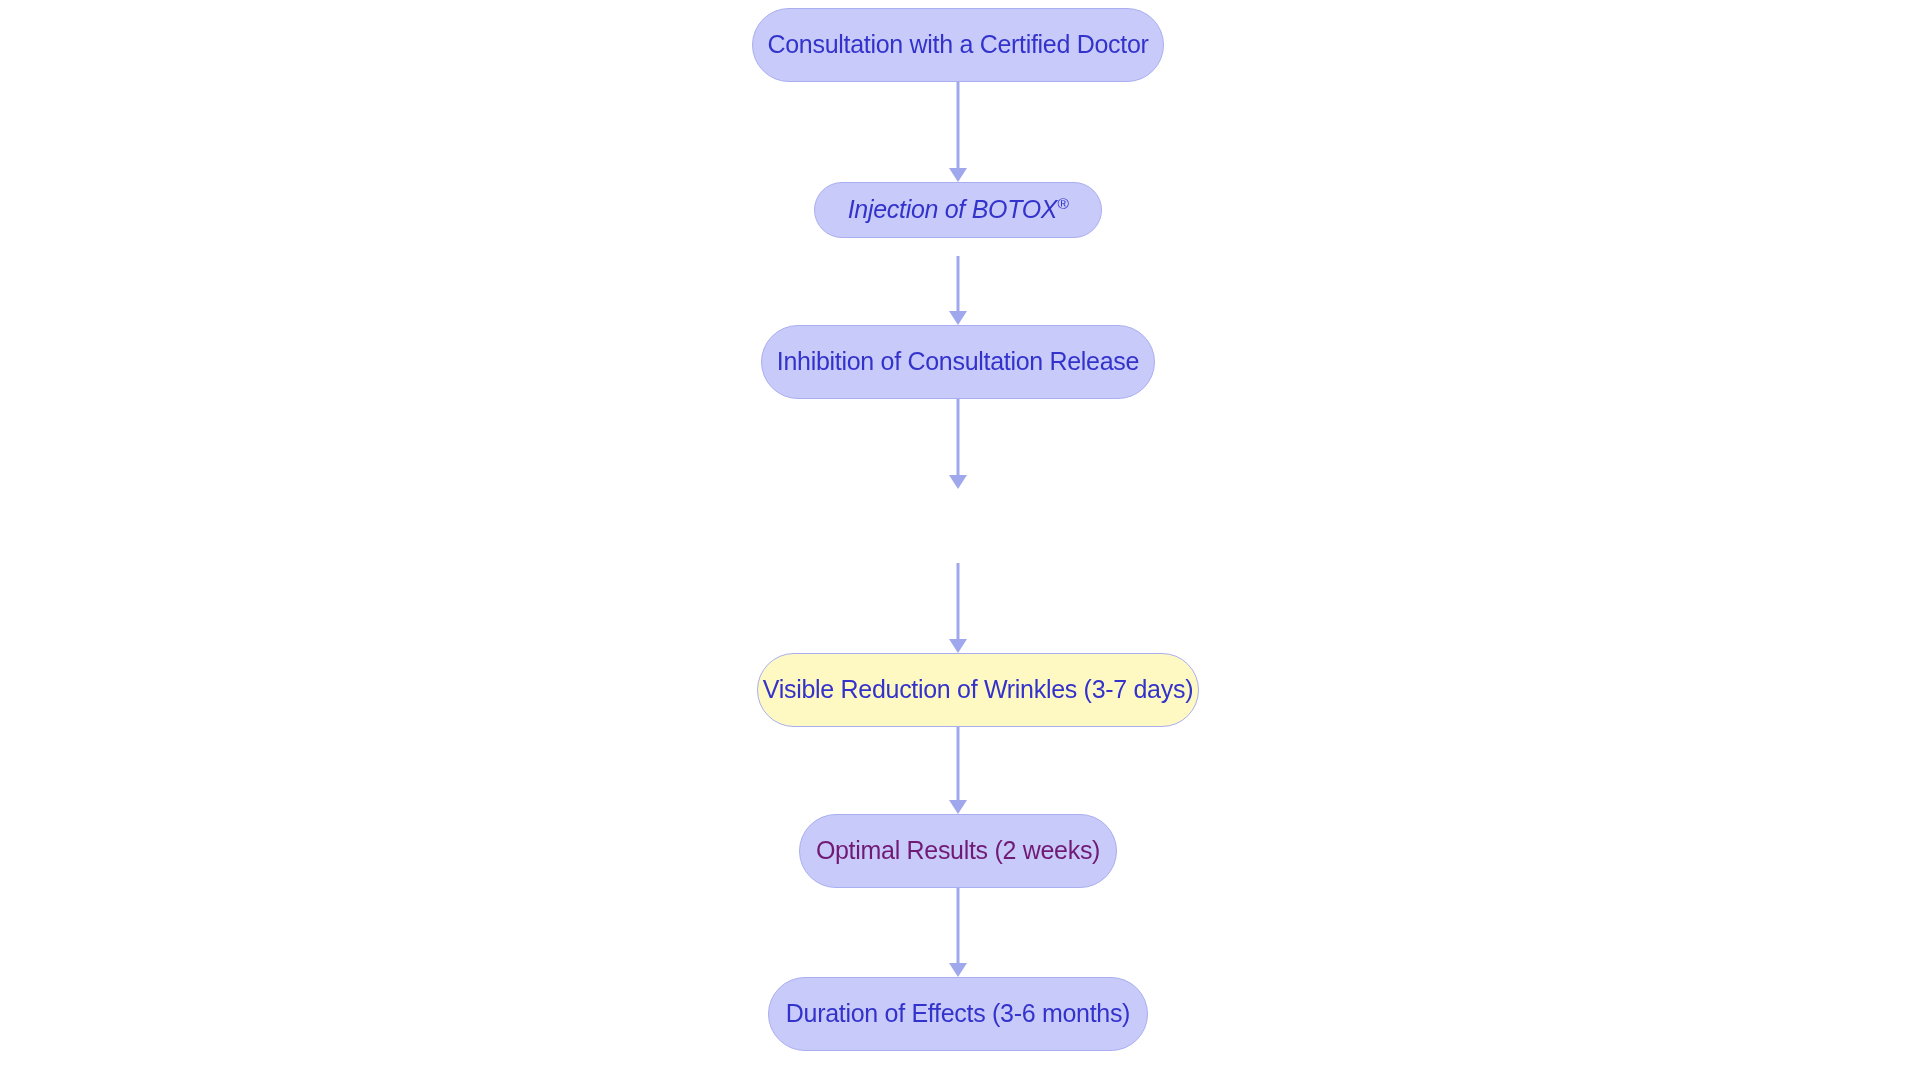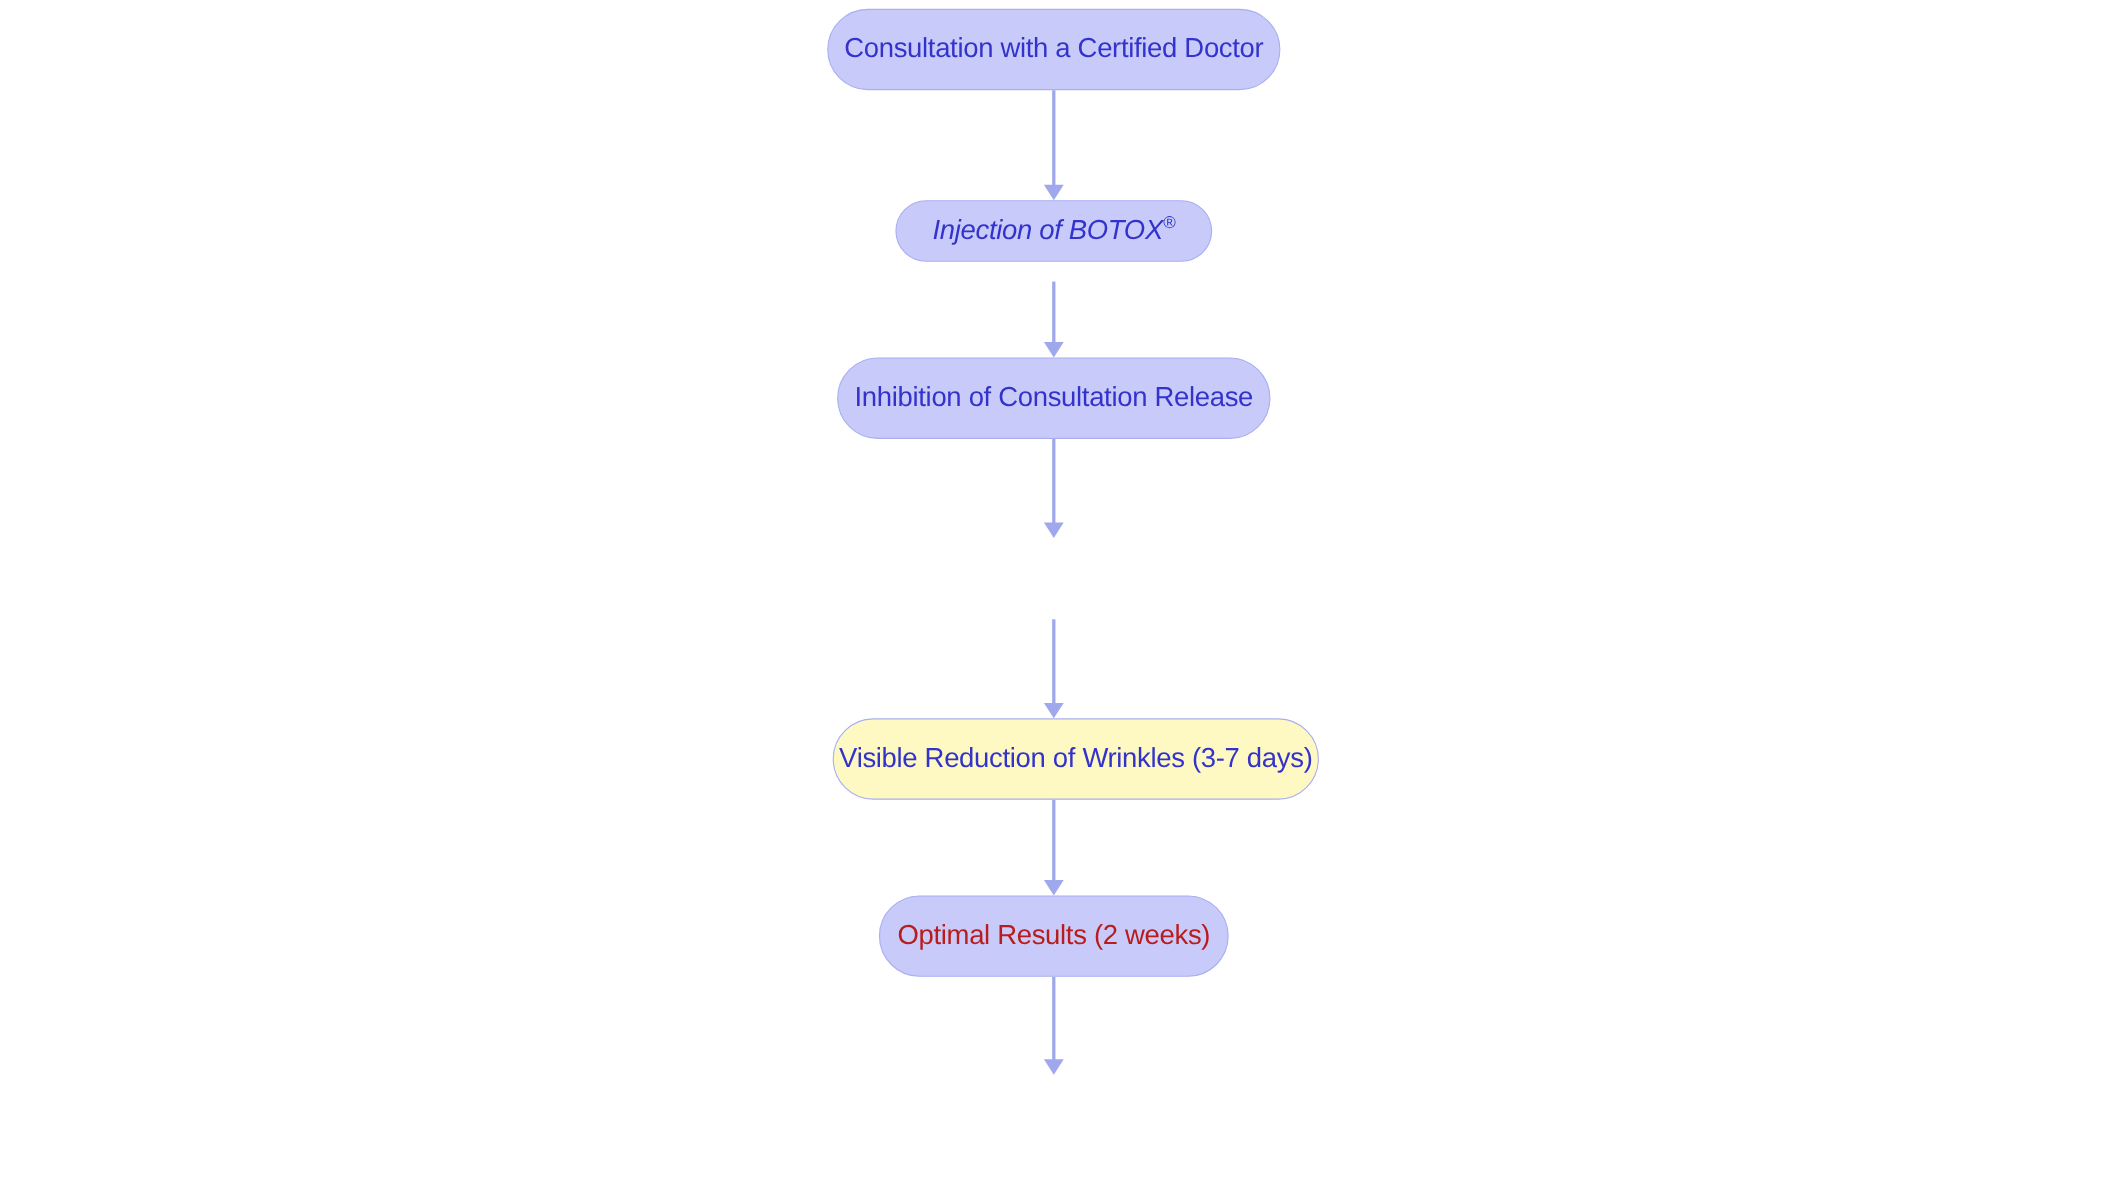--- a/index.html
+++ b/index.html
@@ -108,16 +108,19 @@
     </div>
     <div class="node" style="left: 958px; top: 182px; width: 288px; height: 56px; background: rgb(200, 203, 249); border-color: rgb(169, 174, 240); color: rgb(51, 51, 204); font-style: italic;">
       <span class="node-label">Injection of BOTOX<sup>®</sup></span>
     </div>
     <div class="node" style="left: 958px; top: 325px; width: 394px; height: 74px; background: rgb(200, 203, 249); border-color: rgb(169, 174, 240); color: rgb(51, 51, 204);">
       <span class="node-label">Inhibition of Consultation Release</span>
     </div>
     <div class="node" style="left: 958px; top: 653px; width: 442px; height: 74px; background: #fef9c3; border-color: rgb(169, 174, 240); color: rgb(51, 51, 204); margin-left: 20px;">
       <span class="node-label">Visible Reduction of Wrinkles (3-7 days)</span>
     </div>
-    <div class="node" style="left: 958px; top: 814px; width: 318px; height: 74px; background: rgb(200, 203, 249); border-color: rgb(169, 174, 240); color: #b91c1c;">
+    <div class="node" style="left: 958px; top: 814px; width: 318px; height: 74px; background: rgb(200, 203, 249); border-color: rgb(169, 174, 240); color: #701a75;">
       <span class="node-label">Optimal Results (2 weeks)</span>
+    </div>
+    <div class="node" style="left: 958px; top: 977px; width: 380px; height: 74px; background: rgb(200, 203, 249); border-color: rgb(169, 174, 240); color: rgb(51, 51, 204);">
+      <span class="node-label">Duration of Effects (3-6 months)</span>
     </div>
   </div>
 
 </body></html>

